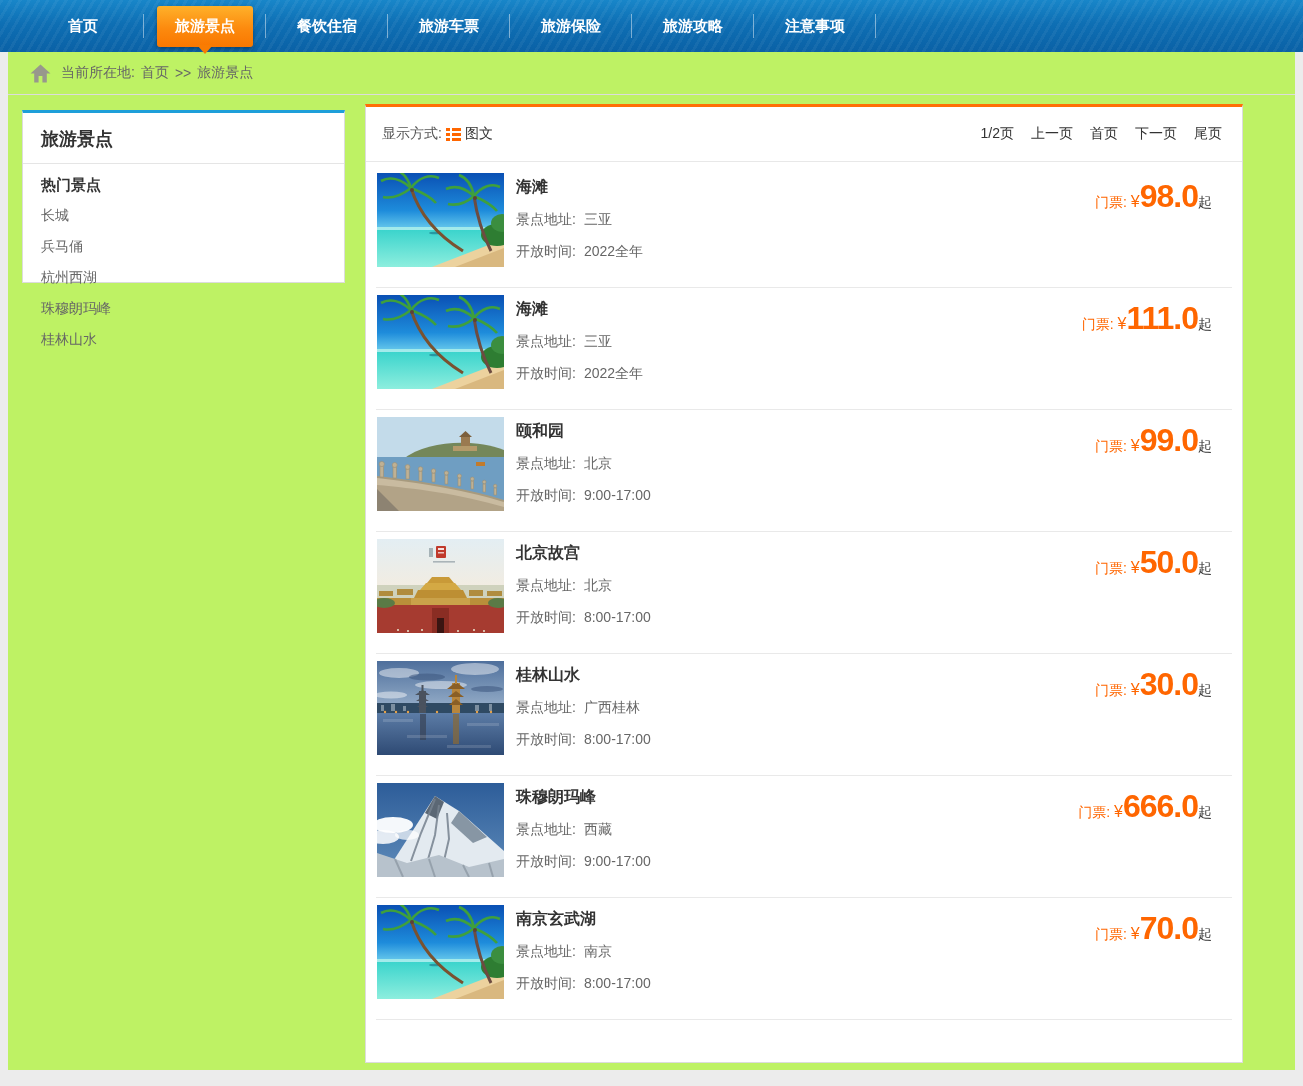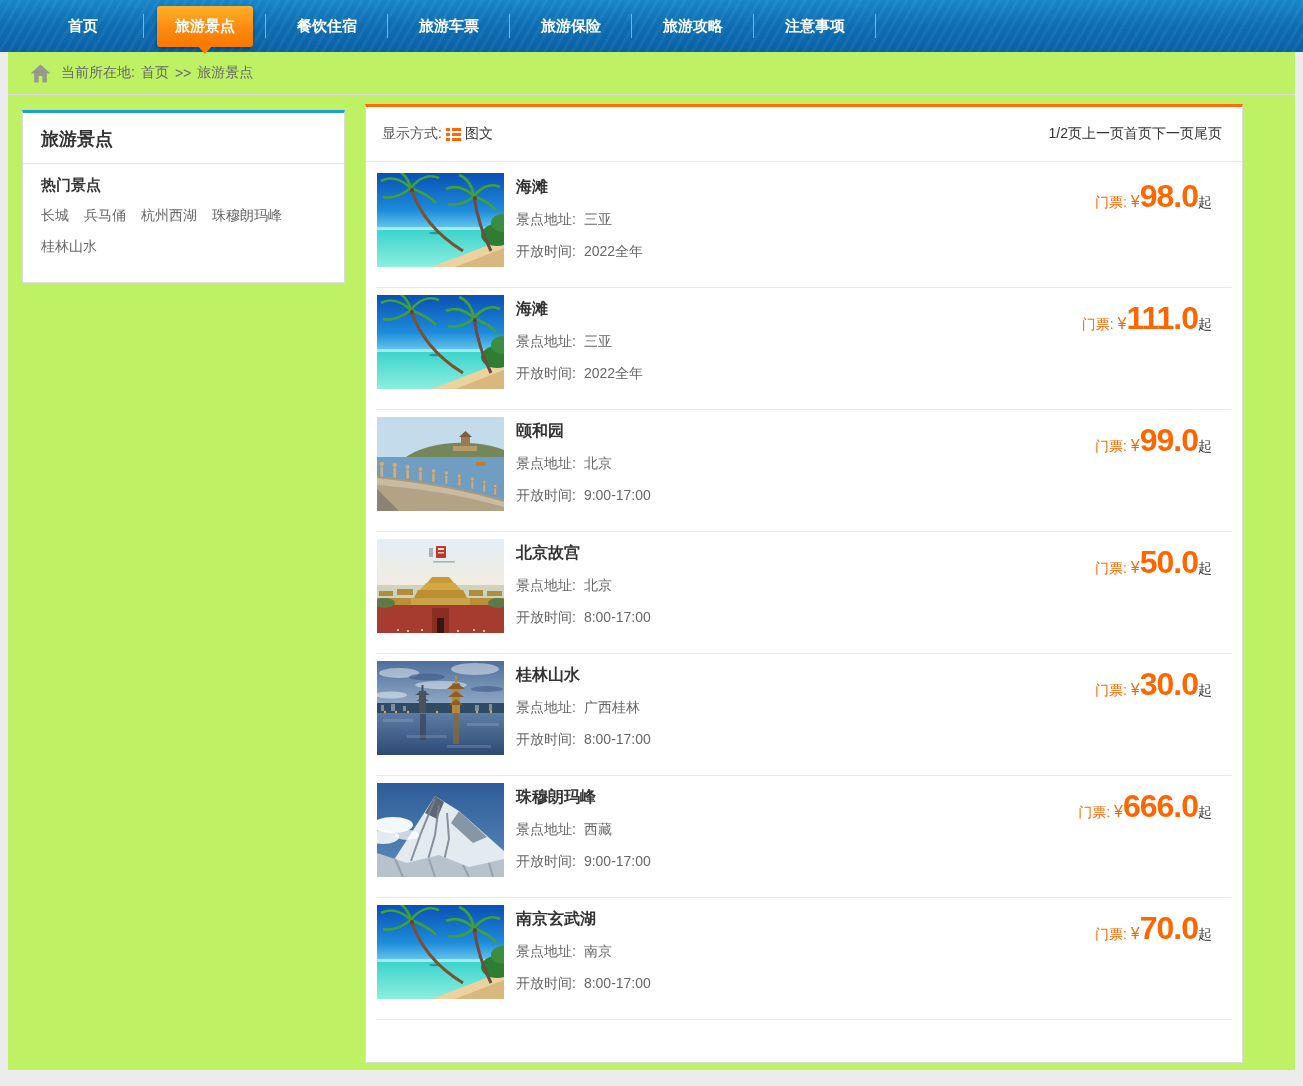--- a/index.html
+++ b/index.html
@@ -35,33 +35,33 @@
 
   .content { display:flex; align-items:flex-start; padding:9px 0 0 14px; }
 
   
   .sidebar { width:323px; height:173px; margin-top:6px; background:#fff;
     border:1px solid #dcdcdc; border-top:3px solid #1e9fd9; }
   .sidebar-title { margin:0; padding:14px 18px 12px; font-size:18px; font-weight:bold; color:#333;
     border-bottom:1px solid #e5e5e5; }
   .side-section { padding:12px 18px 0; }
   .side-section-title { margin:0 0 5px; font-size:15px; font-weight:bold; color:#333; }
-  .side-links { display:flex; flex-wrap:wrap; column-gap:15px; line-height:31px; font-size:14px; }
+  .side-links { display:flex; flex-wrap:wrap; column-gap:15px; line-height:31px; font-size:14px;flex-direction:column; }
   .side-link { color:#666; cursor:pointer; }
 
   
   .main { width:878px; height:959px; margin-left:20px; background:#fff;
     border:1px solid #dcdcdc; border-top:3px solid #ff6f06; }
   .main-header { height:55px; display:flex; align-items:center; justify-content:space-between;
     padding:0 20px 0 16px; border-bottom:1px solid #e8e8e8; font-size:14px; color:#555; }
   .display-mode { display:flex; align-items:center; }
   .dm-label { margin-right:4px; }
   .list-icon { display:inline-flex; margin-right:4px; }
   .dm-value { color:#333; }
-  .pagination { display:flex; color:#333; font-size:14px; }
+  .pagination { display:flex; gap:17px; color:#333; font-size:14px; }
   .page-link { cursor:pointer; }
 
   .list { padding:4px 10px 0; }
   .row { position:relative; height:122px; border-bottom:1px solid #e9e9e9; }
   .thumb { position:absolute; left:1px; top:7px; width:127px; height:94px; display:block; overflow:hidden; cursor:pointer; background:#dfe8ee; }
   .thumb svg { width:100%; height:100%; display:block; }
   .info { position:absolute; left:140px; top:11px; }
   .name { display:block; font-size:16px; font-weight:bold; color:#333; margin:0 0 13px; cursor:pointer; }
   .meta { font-size:14px; color:#666; margin-bottom:14px; }
   .meta .label { margin-right:8px; }

